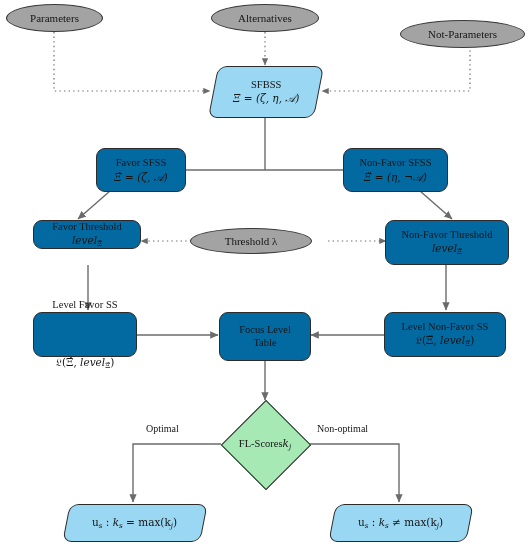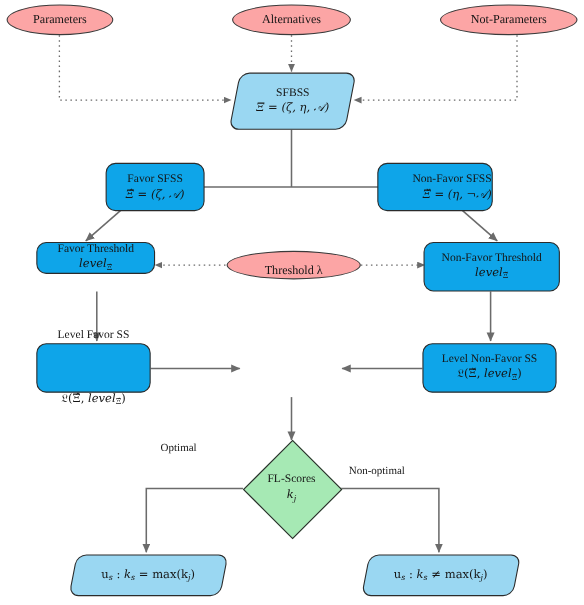--- a/index.html
+++ b/index.html
@@ -32,41 +32,41 @@
     align-items: center;
     justify-content: center;
     text-align: center;
     line-height: 1.18;
     color: #151515;
   }
   
   .ellipse {
     border: 1.1px solid #3a3a3a;
     border-radius: 50%;
-    background: #fca5a5;
+    background: #a3a3a3;
     font-size: 11px;
   }
   
   .parallelogram {
     background: #9ad7f2;
     border: 1.1px solid #2b2b2b;
     border-radius: 9px;
     transform: skewX(-11deg);
     font-size: 10.5px;
   }
   .parallelogram > .inner {
     transform: skewX(11deg);
     display: flex;
     flex-direction: column;
     align-items: center;
     justify-content: center;
   }
   
   .rrect {
-    background: #0ea5e9;
+    background: #0369a1;
     border: 1.1px solid #2b2b2b;
     border-radius: 9px;
     font-size: 10.5px;
   }
   
   .diamond-wrap {
     position: absolute;
   }
   .diamond-shape {
     position: absolute;
@@ -80,21 +80,21 @@
     border: 1.1px solid #2b2b2b;
     transform: rotate(45deg);
   }
   .diamond-label {
     position: absolute;
     left: 0;
     top: 0;
     width: 100%;
     height: 100%;
     display: flex;
-    flex-direction: column;
+    flex-direction: row;
     align-items: center;
     justify-content: center;
     font-size: 10.5px;
     color: #151515;
     text-align: center;
     line-height: 1.2;
   }
   .ln1 { white-space: nowrap; }
   .ln2 { white-space: nowrap; margin-top: 1px; }
   .mathy {
@@ -165,75 +165,79 @@
   </svg>
 
   <div class="node ellipse" style="left:6px; top:4px; width:97px; height:28px;">
     <span>Parameters</span>
   </div>
 
   <div class="node ellipse" style="left:211px; top:4px; width:108px; height:28px;text-align:right;">
     <span>Alternatives</span>
   </div>
 
-  <div class="node ellipse" style="left:400px; top:4px; width:125px; height:28px;">
+  <div class="node ellipse" style="left:400px; top:20px; width:125px; height:28px;">
     <span>Not-Parameters</span>
   </div>
 
   <div class="node parallelogram" style="left:213px; top:66px; width:106px; height:52px;">
     <div class="inner">
       <span class="ln1">SFBSS</span>
       <span class="ln2 mathy">Ξ = (ζ, η, 𝒜)</span>
     </div>
   </div>
 
   <div class="node rrect" style="left:96px; top:148px; width:90px; height:44px;">
     <span class="ln1">Favor SFSS</span>
     <span class="ln2 mathy">Ξ̂ = (ζ, 𝒜)</span>
   </div>
 
-  <div class="node rrect" style="left:343px; top:148px; width:105px; height:44px;align-items:flex-end;">
+  <div class="node rrect" style="left:343px; top:148px; width:105px; height:44px;">
     <span class="ln1">Non-Favor SFSS</span>
     <span class="ln2 mathy">Ξ̌ = (η, ¬𝒜)</span>
   </div>
 
   <div class="node rrect" style="left:33px; top:220px; width:108px; height:29px;">
     <span class="ln1">Favor Threshold</span>
     <span class="ln2 mathy"><span>level</span><sub>Ξ̂</sub></span>
   </div>
 
-  <div class="node ellipse" style="left:206px; top:228px; width:122px; height:26px;justify-content:flex-end;">
+  <div class="node ellipse" style="left:190px; top:228px; width:122px; height:26px;">
     <span>Threshold λ</span>
   </div>
 
   <div class="node rrect" style="left:385px; top:220px; width:124px; height:45px;">
     <span class="ln1">Non-Favor Threshold</span>
     <span class="ln2 mathy"><span>level</span><sub>Ξ̌</sub></span>
   </div>
 
   <div class="node rrect" style="left:33px; top:312px; width:104px; height:45px;gap:44px;">
     <span class="ln1">Level Favor SS</span>
     <span class="ln2 mathy"><span class="upr">𝔏(Ξ̂, </span><span>level</span><sub>Ξ̂</sub><span class="upr">)</span></span>
   </div>
 
+  <div class="node rrect" style="left:219px; top:312px; width:92px; height:49px;">
+    <span class="ln1">Focus Level</span>
+    <span class="ln2">Table</span>
+  </div>
 
   <div class="node rrect" style="left:384px; top:312px; width:122px; height:45px;">
     <span class="ln1">Level Non-Favor SS</span>
     <span class="ln2 mathy"><span class="upr">𝔏(Ξ̌, </span><span>level</span><sub>Ξ̌</sub><span class="upr">)</span></span>
   </div>
 
   <div class="diamond-wrap" style="left:221px; top:400px; width:88px; height:88px;">
     <div class="diamond-shape"></div>
     <div class="diamond-label">
       <span class="ln1">FL-Scores</span>
       <span class="ln2 mathy"><span>k</span><sub style="font-style:italic">j</sub></span>
     </div>
   </div>
 
-  <div class="edge-label" style="left:146px; top:402px;">
+  <div class="edge-label" style="left:146px; top:423px;">
     <span>Optimal</span>
   </div>
 
   <div class="edge-label" style="left:317px; top:423px;">
     <span>Non-optimal</span>
   </div>
 
   <div class="node parallelogram" style="left:66px; top:504px; width:138px; height:38px;">
     <div class="inner">
       <span class="mathy"><span class="upr">u</span><sub style="font-style:italic">s</sub><span class="upr"> : </span><span>k</span><sub style="font-style:italic">s</sub><span class="upr"> = </span><span class="upr">max(k</span><sub style="font-style:italic">j</sub><span class="upr">)</span></span>

